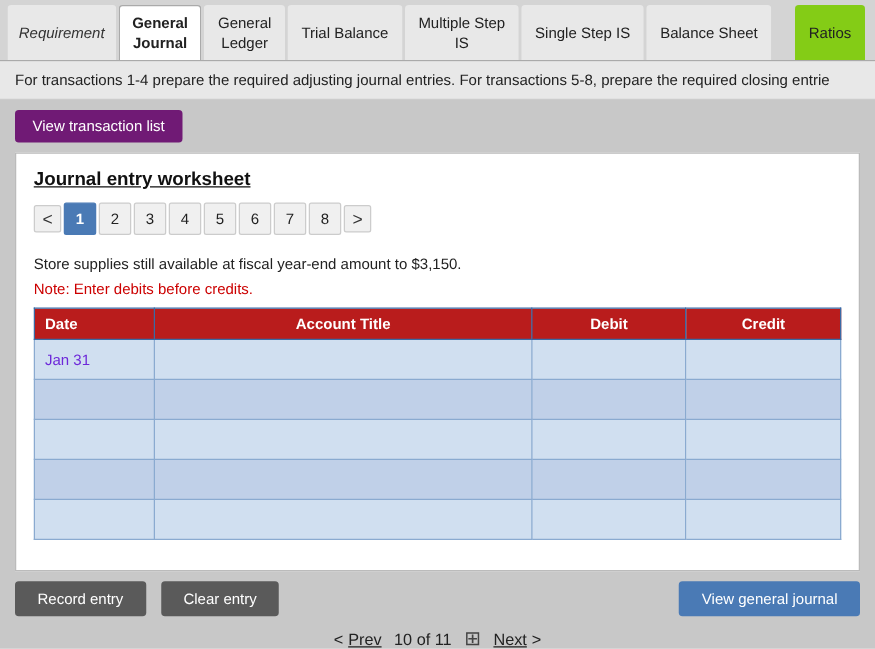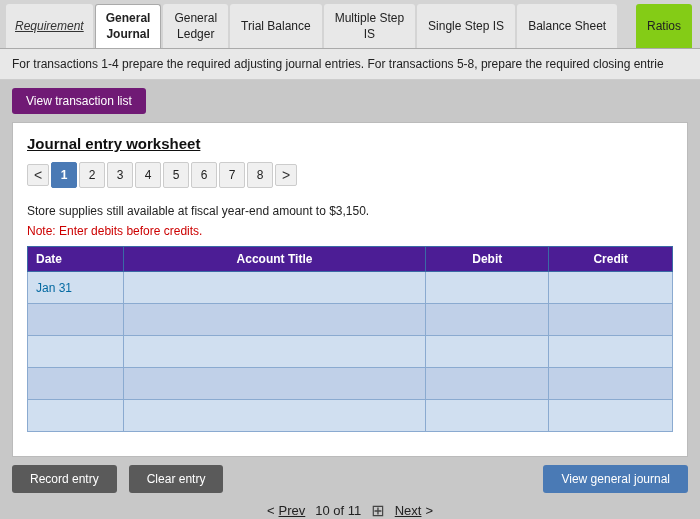--- a/index.html
+++ b/index.html
@@ -51,21 +51,20 @@
       background: #84cc16;
     }
 
     .requirement-label {
       display: flex;
       align-items: center;
       padding: 0 8px;
       font-size: 12px;
       color: #333;
       font-style: italic;
-      text-decoration: underline;
     }
 
     .instruction-bar {
       background: #e8e8e8;
       padding: 8px 12px;
       font-size: 12px;
       color: #222;
       border-bottom: 1px solid #ccc;
     }
 
@@ -150,21 +149,21 @@
       margin-bottom: 8px;
     }
 
     .journal-table {
       width: 100%;
       border-collapse: collapse;
       margin-bottom: 12px;
     }
 
     .journal-table thead tr {
-      background: #4c1d95;
+      background: #b91c1c;
       color: #fff;
     }
 
     .journal-table thead th {
       padding: 5px 8px;
       font-size: 12px;
       font-weight: bold;
       text-align: left;
       border: 1px solid #3a6aa5;
     }
@@ -179,21 +178,21 @@
 
     .journal-table tbody tr:nth-child(even) {
       background: #c0d0e8;
     }
 
     .journal-table tbody td {
       padding: 5px 8px;
       font-size: 12px;
       border: 1px solid #8aaad0;
       height: 32px;
-      color: #0369a1;
+      color: #6d28d9;
     }
 
     .journal-table tbody td.date-cell {
       width: 70px;
       font-size: 12px;
     }
 
     .journal-table tbody td.title-cell {
       width: 220px;
     }

